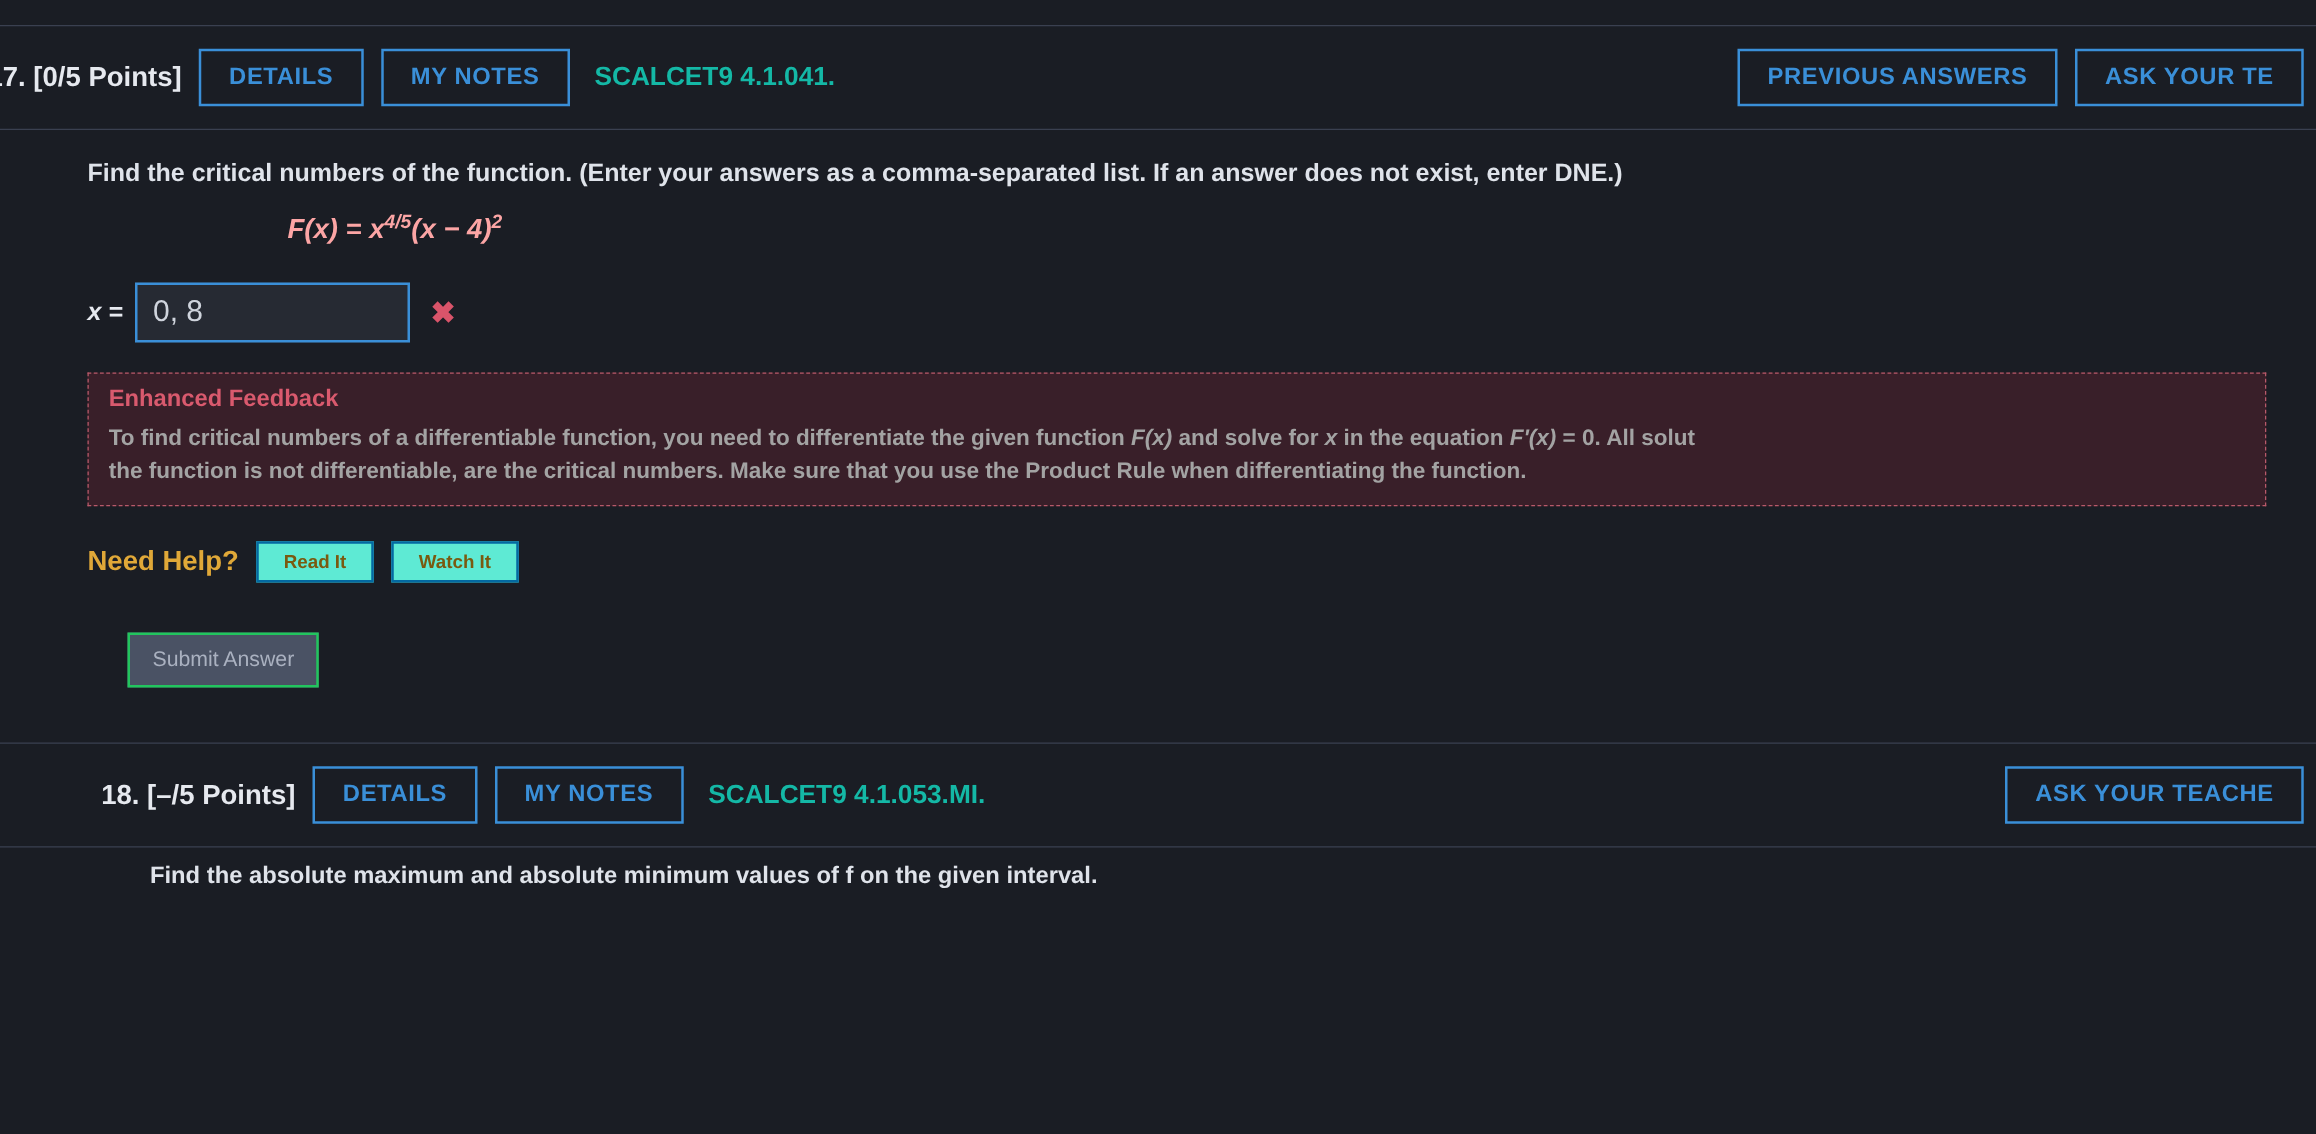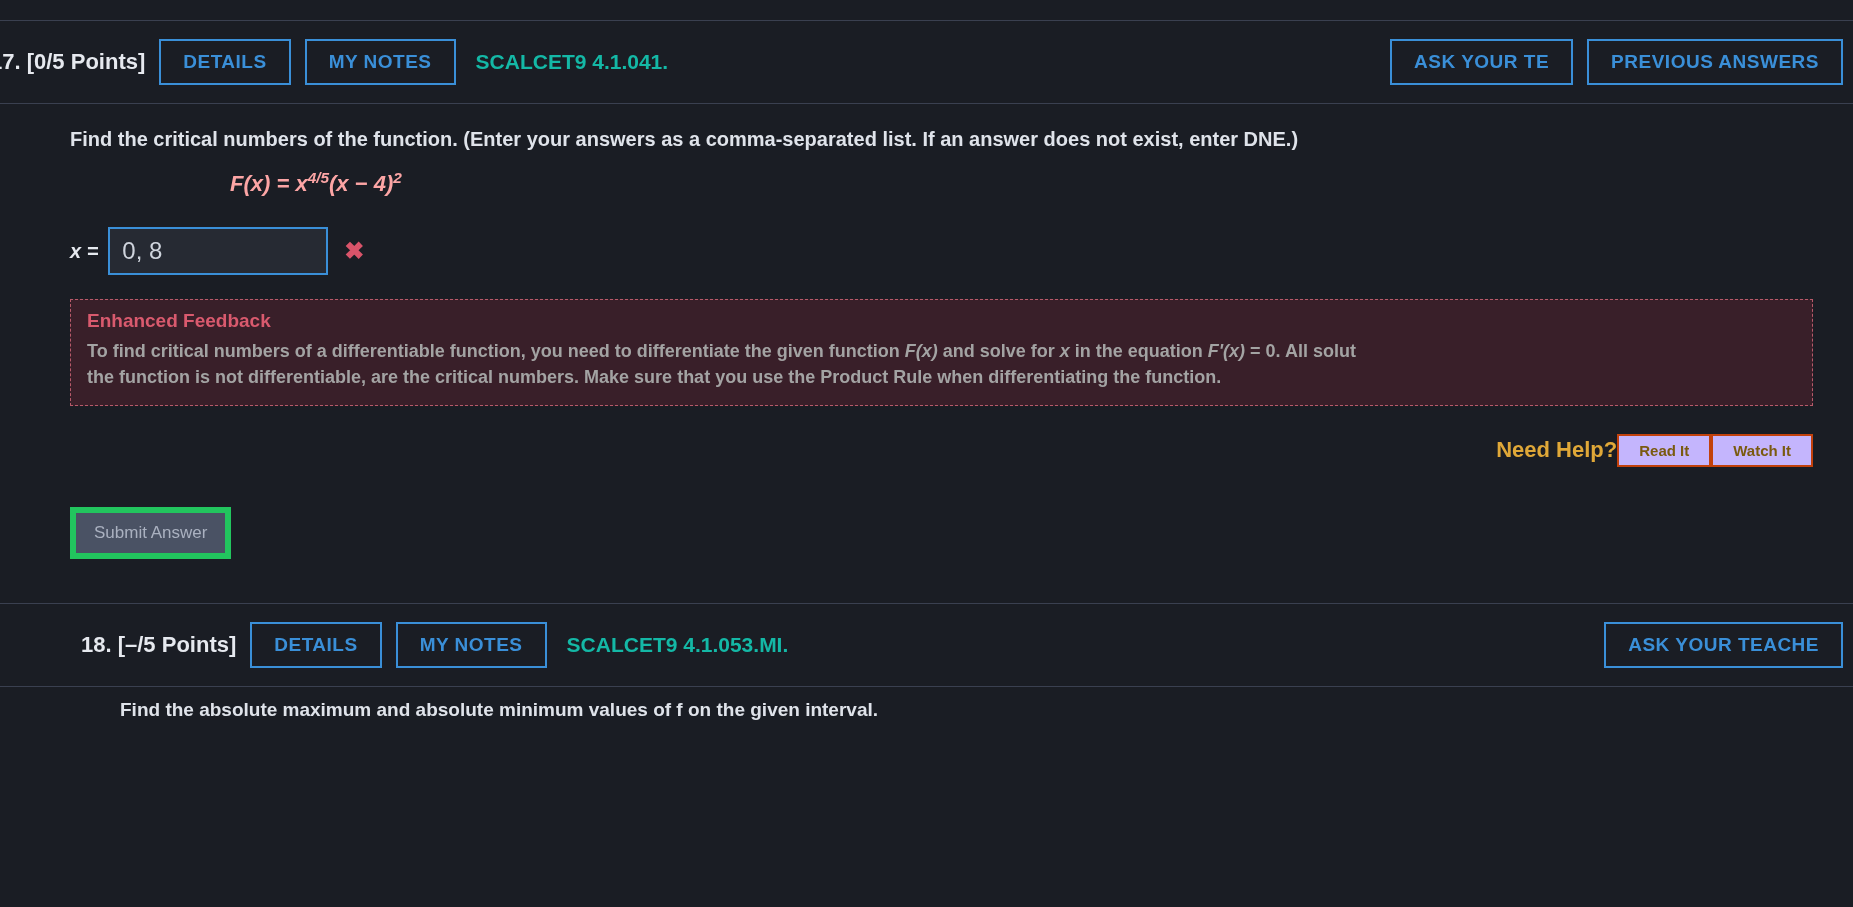--- a/index.html
+++ b/index.html
@@ -105,44 +105,45 @@
   .feedback-text {
     color: #a3a3a3;
     font-weight: bold;
     font-size: 18px;
     line-height: 1.45;
   }
   .feedback-text .fx { font-style: italic; }
   .help-row {
     display: flex;
     align-items: center;
+    gap: 14px;
     margin: 20px 0 40px 0;
-    justify-content: flex-end;
   }
   .help-label {
     color: #e0a838;
     font-weight: bold;
     font-size: 22px;
   }
   .help-btn {
-    background: #c4b5fd;
-    border: 2px solid #c2410c;
+    background: #5eead4;
+    border: 2px solid #0369a1;
     color: #7a5a10;
     font-weight: bold;
     font-size: 15px;
     padding: 6px 20px;
     cursor: pointer;
   }
   .submit-btn {
     background: #4a5264;
-    border: 6px solid #22c55e;
+    border: 2px solid #22c55e;
     color: #aab1c0;
     font-size: 17px;
     padding: 10px 18px;
     cursor: pointer;
+    margin-left: 32px;
   }
   .q18-body {
     padding: 12px 40px 0 120px;
     font-weight: bold;
     font-size: 19px;
     color: #dfe3ea;
   }
   .q18-header { padding-left: 81px; }
   .right-btns {
     display: flex;
@@ -153,22 +154,22 @@
 <body>
 
 <div class="question-block">
   <div class="q-header">
     <span class="q-number">17. [0/5 Points]</span>
     <button class="btn-outline">DETAILS</button>
     <button class="btn-outline">MY NOTES</button>
     <span class="ref-code">SCALCET9 4.1.041.</span>
     <span class="spacer"></span>
     <div class="right-btns">
+      <button class="btn-outline">PREVIOUS ANSWERS</button>
       <button class="btn-outline">ASK YOUR TE</button>
-      <button class="btn-outline">PREVIOUS ANSWERS</button>
     </div>
   </div>
 
   <div class="q-body">
     <div class="prompt">Find the critical numbers of the function. (Enter your answers as a comma-separated list. If an answer does not exist, enter DNE.)</div>
 
     <div class="formula">
       F(x) = x<sup>4/5</sup>(x − 4)<sup>2</sup>
     </div>
 

